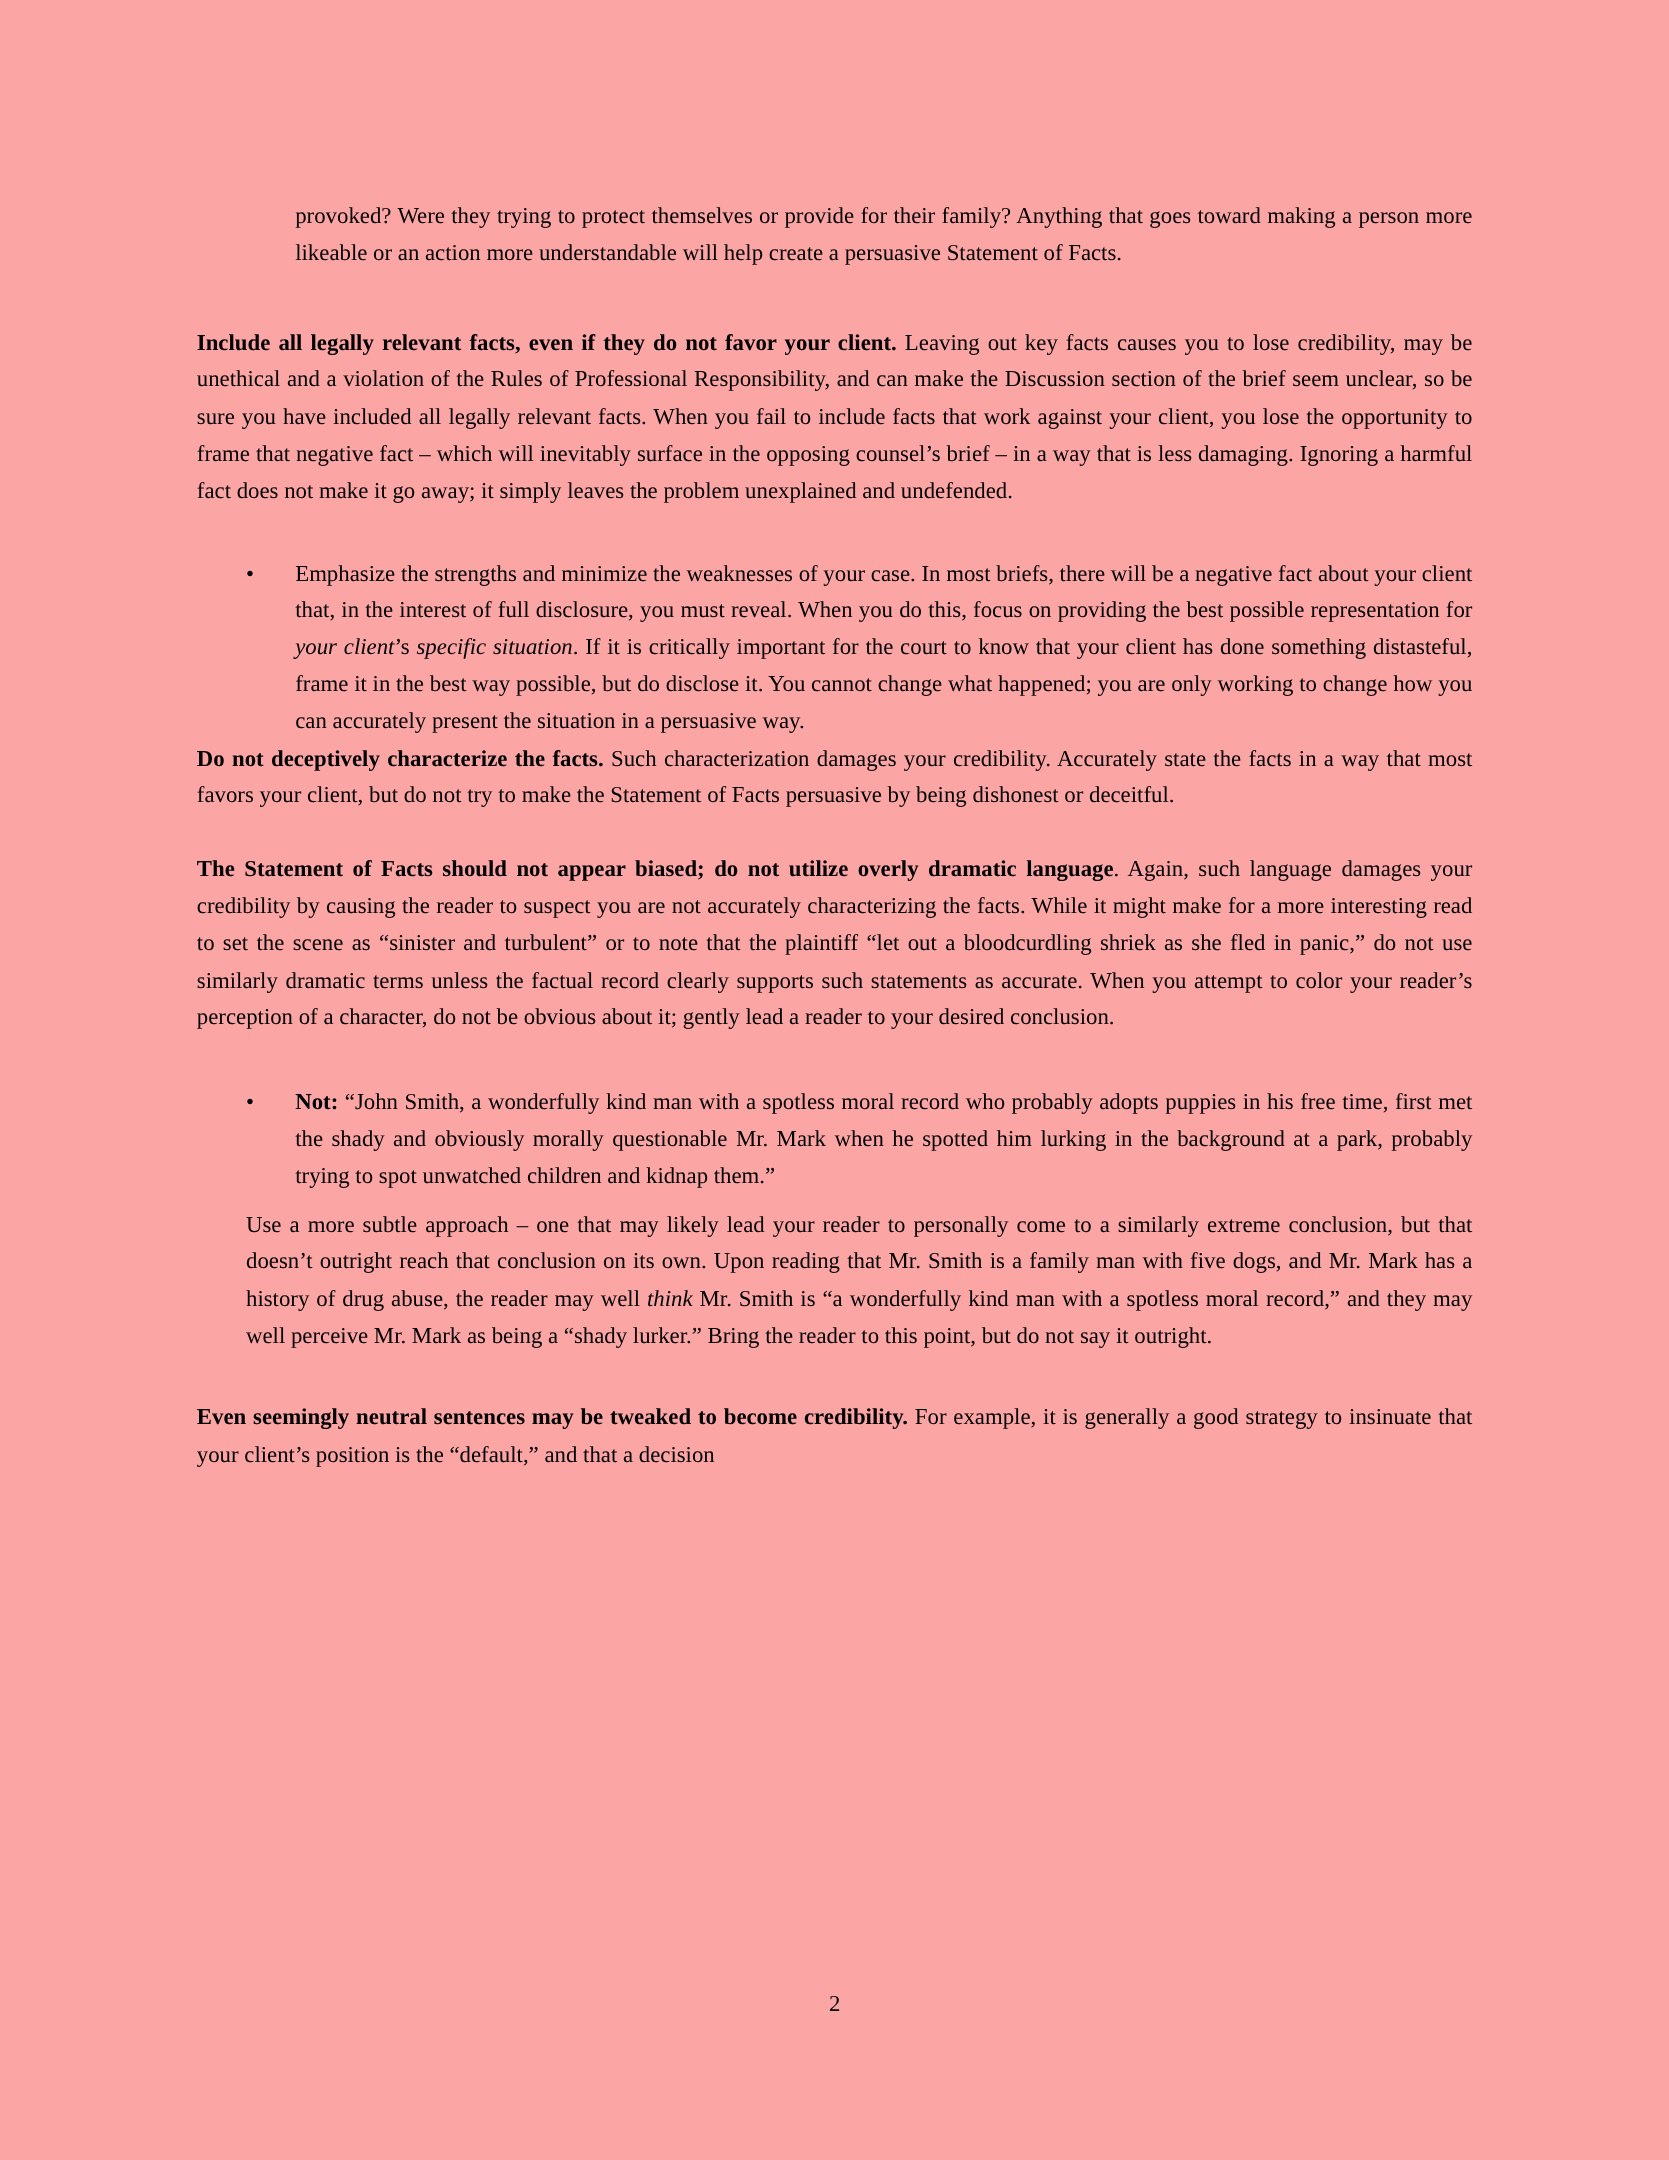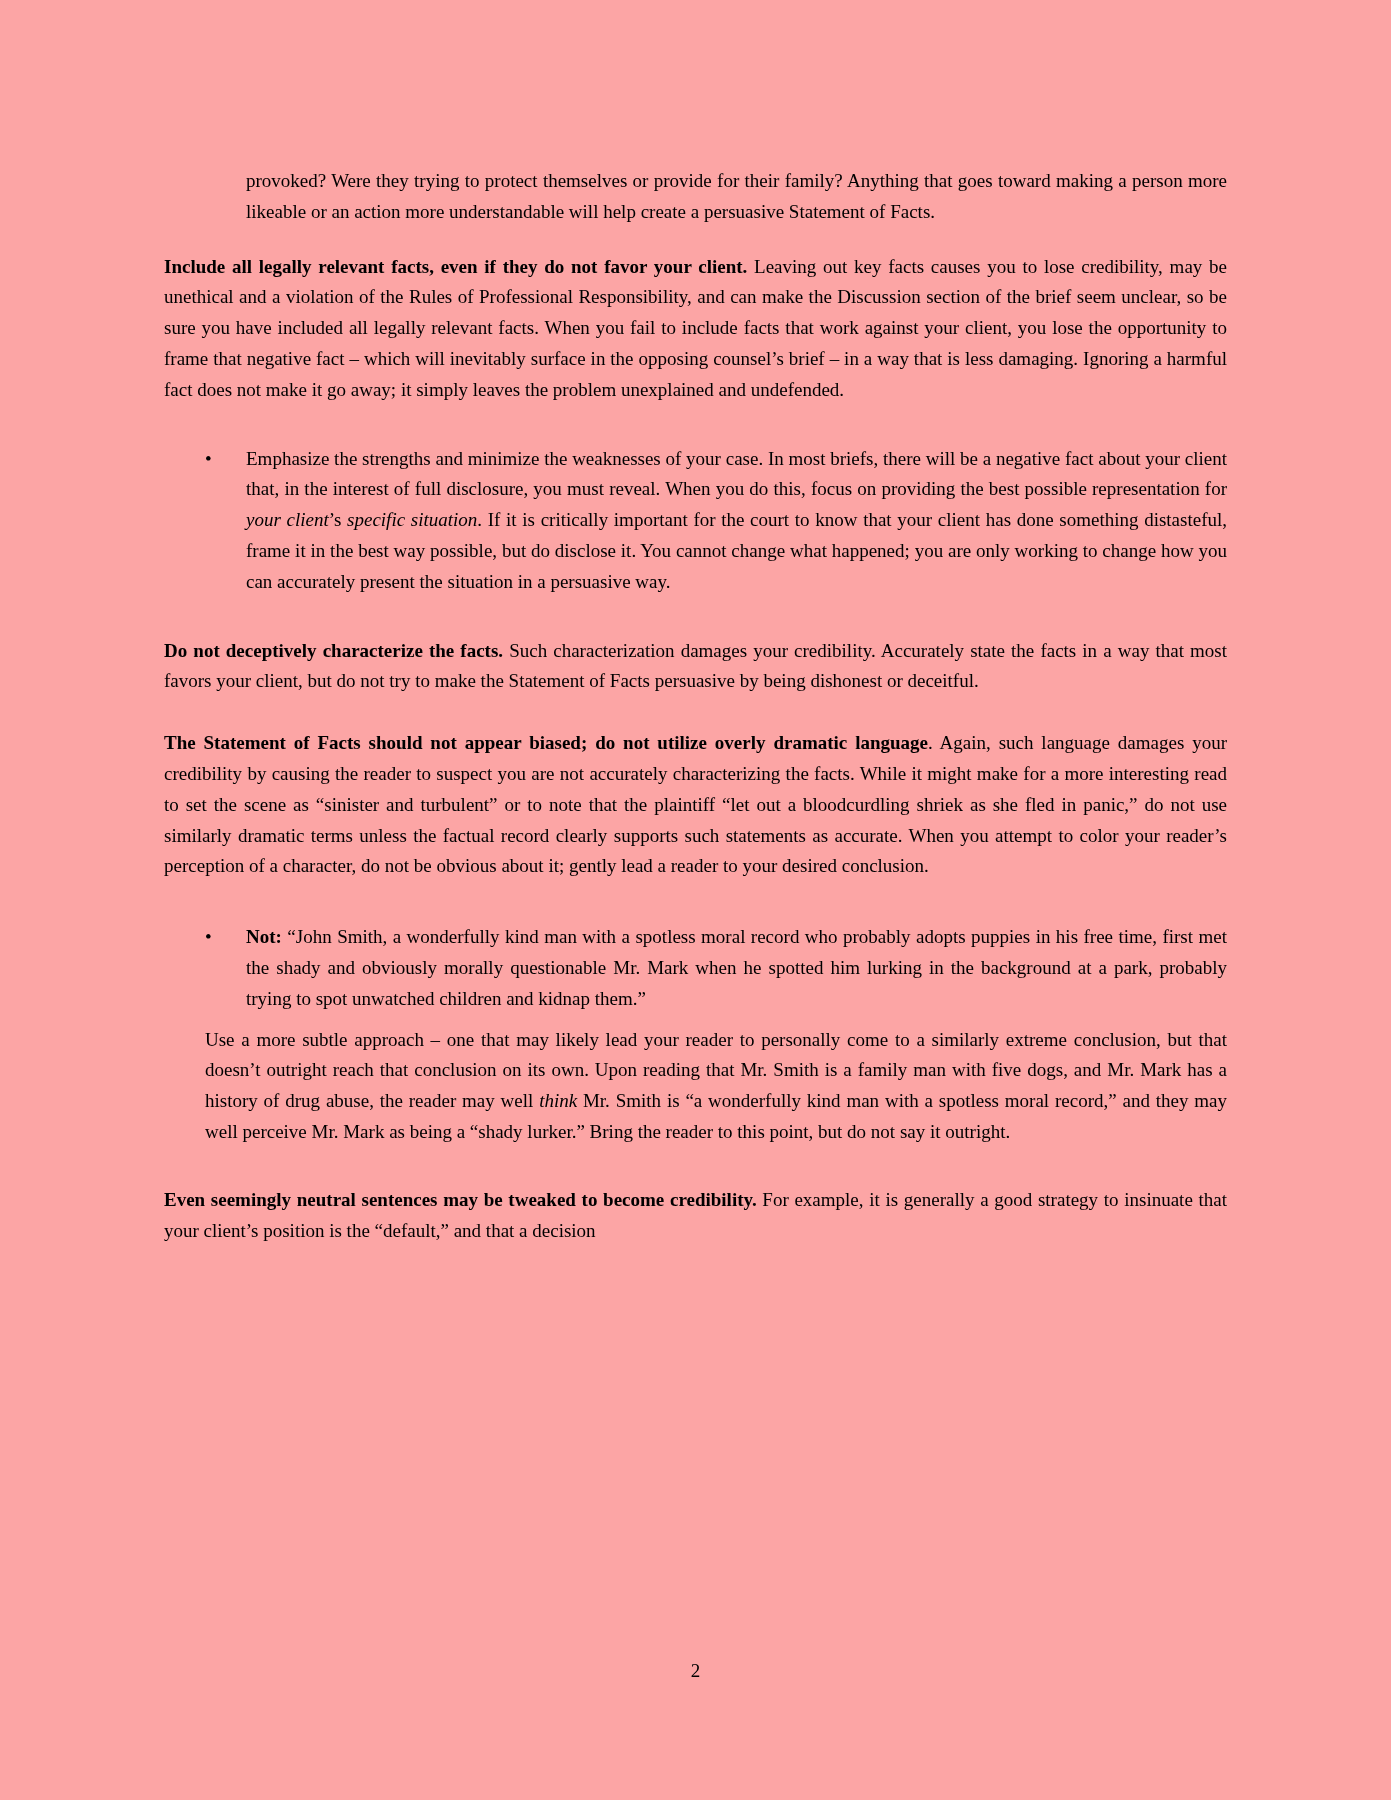--- a/index.html
+++ b/index.html
@@ -22,29 +22,29 @@
   }
   .para {
     text-align: justify;
     hyphens: none;
     margin: 0;
   }
   .b { font-weight: 700; }
   .i { font-style: italic; }
   
   .blk-a { margin-left: 82px; margin-top: 0; }
-  .blk-b { margin-top: 24px; }
+  .blk-b { margin-top: 44px; }
   .bullet-item { position: relative; padding-left: 82px; margin-top: 38px; }
   .bullet-item .bullet-marker {
     position: absolute;
     left: 41px;
     top: 0;
   }
   .blk-f { margin-top: 40px; }
-  .blk-d { margin-top: 38px; }
+  .blk-d { }
   .blk-e { margin-top: 31px; font-family: Liberation Serif, serif; }
   .blk-g { margin-left: 41px; margin-top: 10px; }
   .blk-h { margin-top: 37px; }
   .page-footer {
     position: absolute;
     left: 0;
     top: 1656px;
     width: 100%;
     text-align: center;
   }

